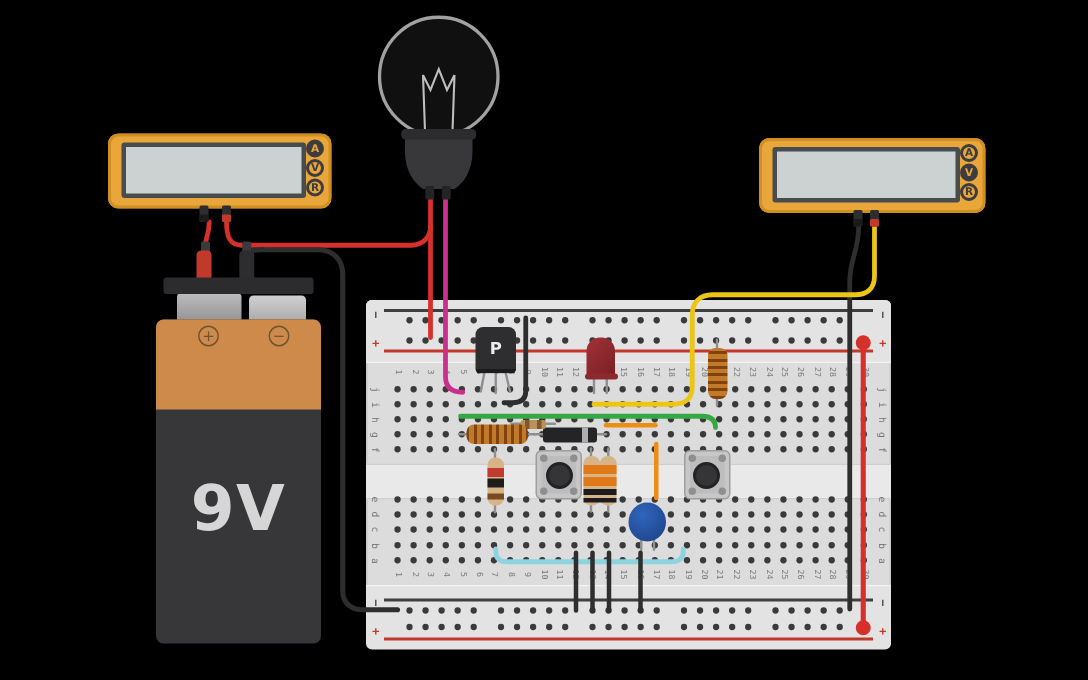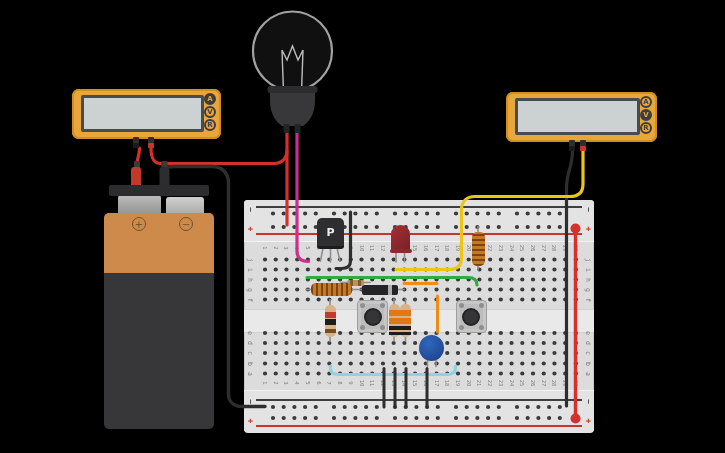--- a/index.html
+++ b/index.html
@@ -638,20 +638,21 @@
 </svg>
 
 <div class="abs layer10" id="battery">
   <div class="bat-post" style="left:14px;top:-1px;width:43px;height:19px;background:linear-gradient(#bdbdbd,#949494);"></div>
   <div class="bat-post" style="left:62px;top:1px;width:38px;height:17px;background:linear-gradient(#d0d0d0,#ababab);"></div>
   <div id="bat-bar"></div>
   <div id="bat-body"></div>
   <div id="bat-orange"></div>
   <div class="bat-mark" style="left:28px;top:21px;">+</div>
   <div class="bat-mark" style="left:75px;top:21px;">−</div>
+  <div id="bat-label">9V</div>
 </div>
 
 <div class="abs layer10 mm" id="mm-left" style="left:72px;top:89px;width:149px;height:50px;">
   <div class="mm-screen" style="left:9px;top:6px;width:117px;height:31px;"></div>
   <div class="mm-btns" style="right:5px;top:4px;">
       <div class="mm-btn active">A</div>
       <div class="mm-btn">V</div>
       <div class="mm-btn">R</div>
     </div>
   <div class="mm-term" style="left:61px;bottom:-9px;">

